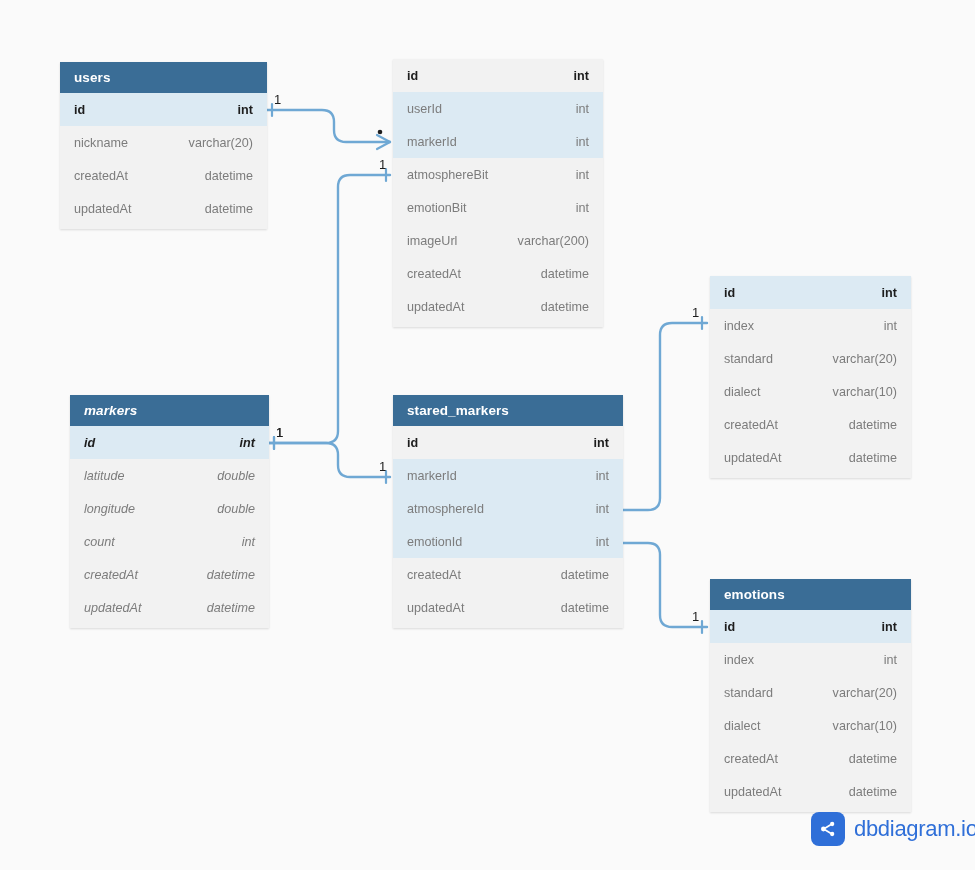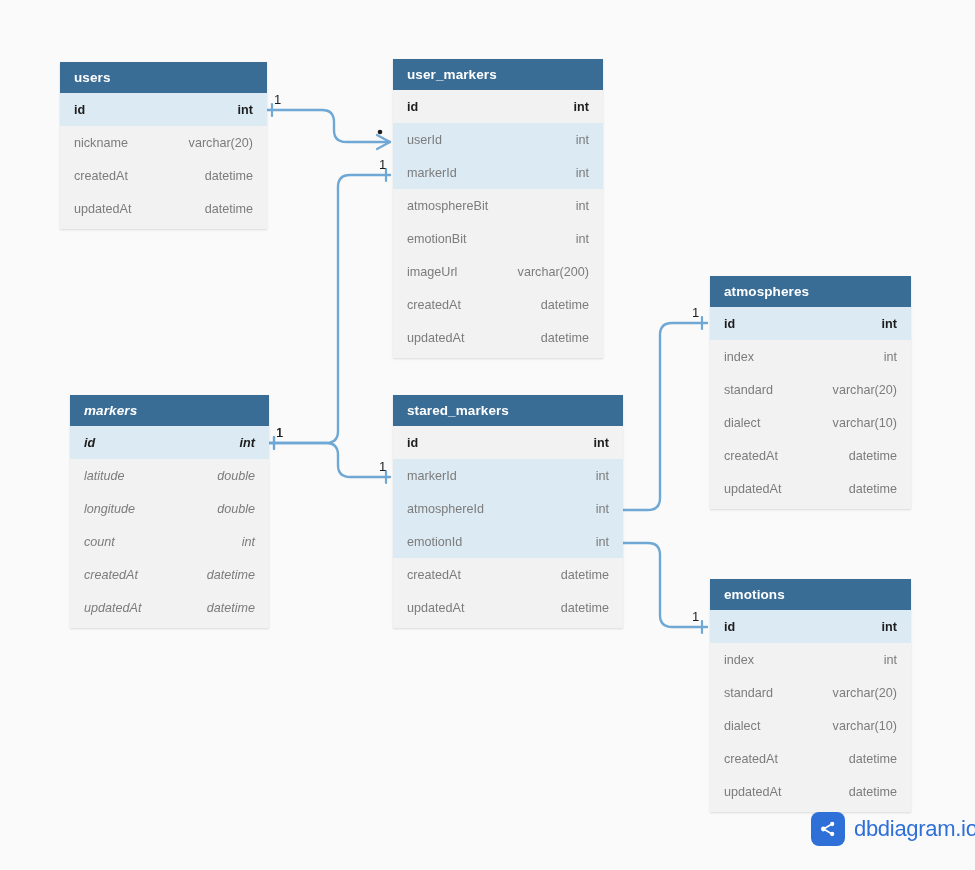--- a/index.html
+++ b/index.html
@@ -170,23 +170,20 @@
             <span class="field-name">createdAt</span>
             <span class="field-type">datetime</span>
           </div>
           <div class="field-row">
             <span class="field-name">updatedAt</span>
             <span class="field-type">datetime</span>
           </div>
         </div>
       </div>
       <div class="table-card" style="left: 393px; top: 59px; width: 210px;">
-        <div class="table-header">
-          <span>user_markers</span>
-        </div>
         <div class="table-rows">
           <div class="field-row pk">
             <span class="field-name">id</span>
             <span class="field-type">int</span>
           </div>
           <div class="field-row hl">
             <span class="field-name">userId</span>
             <span class="field-type">int</span>
           </div>
           <div class="field-row hl">
@@ -271,23 +268,20 @@
             <span class="field-name">createdAt</span>
             <span class="field-type">datetime</span>
           </div>
           <div class="field-row">
             <span class="field-name">updatedAt</span>
             <span class="field-type">datetime</span>
           </div>
         </div>
       </div>
       <div class="table-card" style="left: 710px; top: 276px; width: 201px;">
-        <div class="table-header">
-          <span>atmospheres</span>
-        </div>
         <div class="table-rows">
           <div class="field-row pk hl">
             <span class="field-name">id</span>
             <span class="field-type">int</span>
           </div>
           <div class="field-row">
             <span class="field-name">index</span>
             <span class="field-type">int</span>
           </div>
           <div class="field-row">

